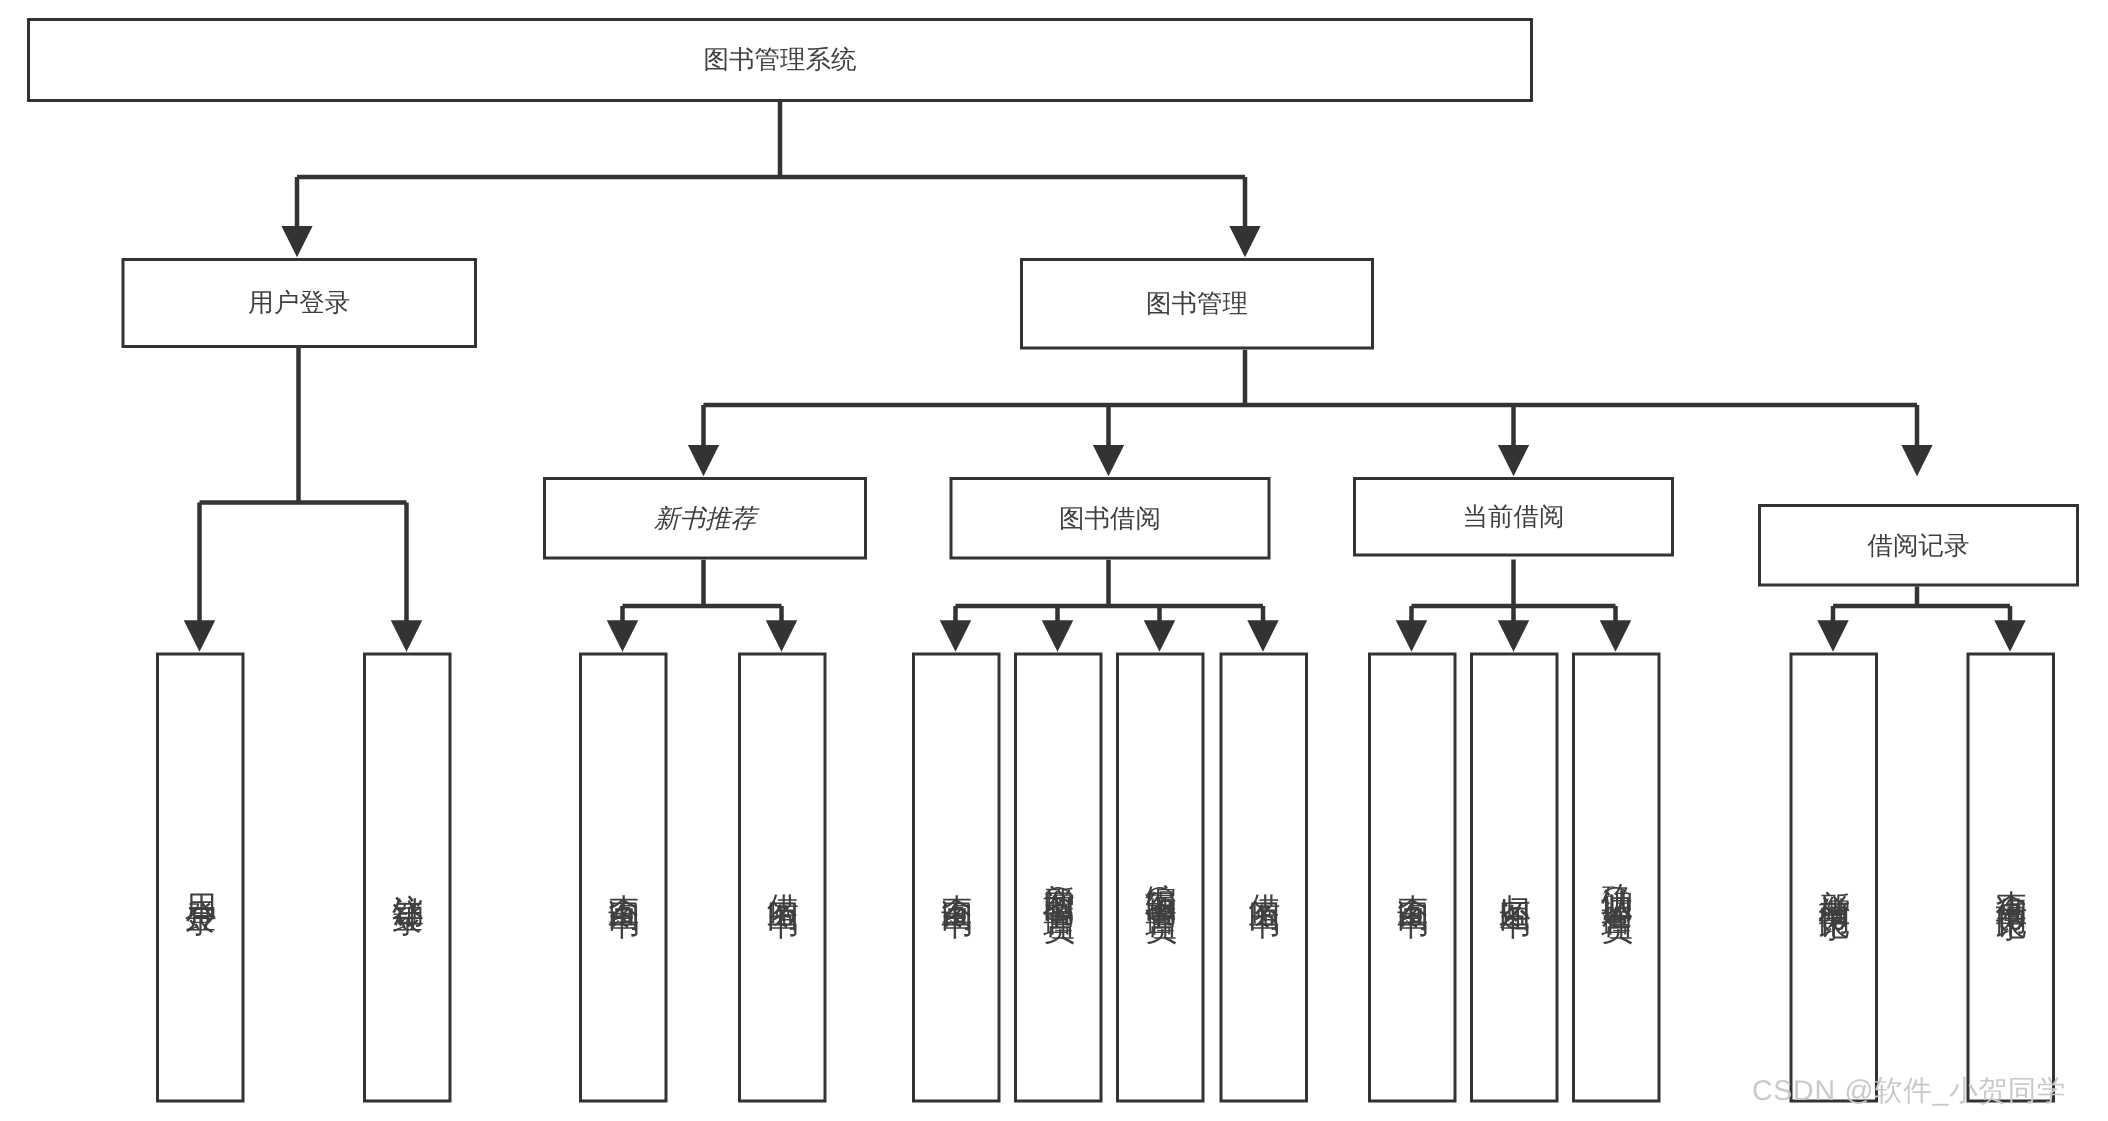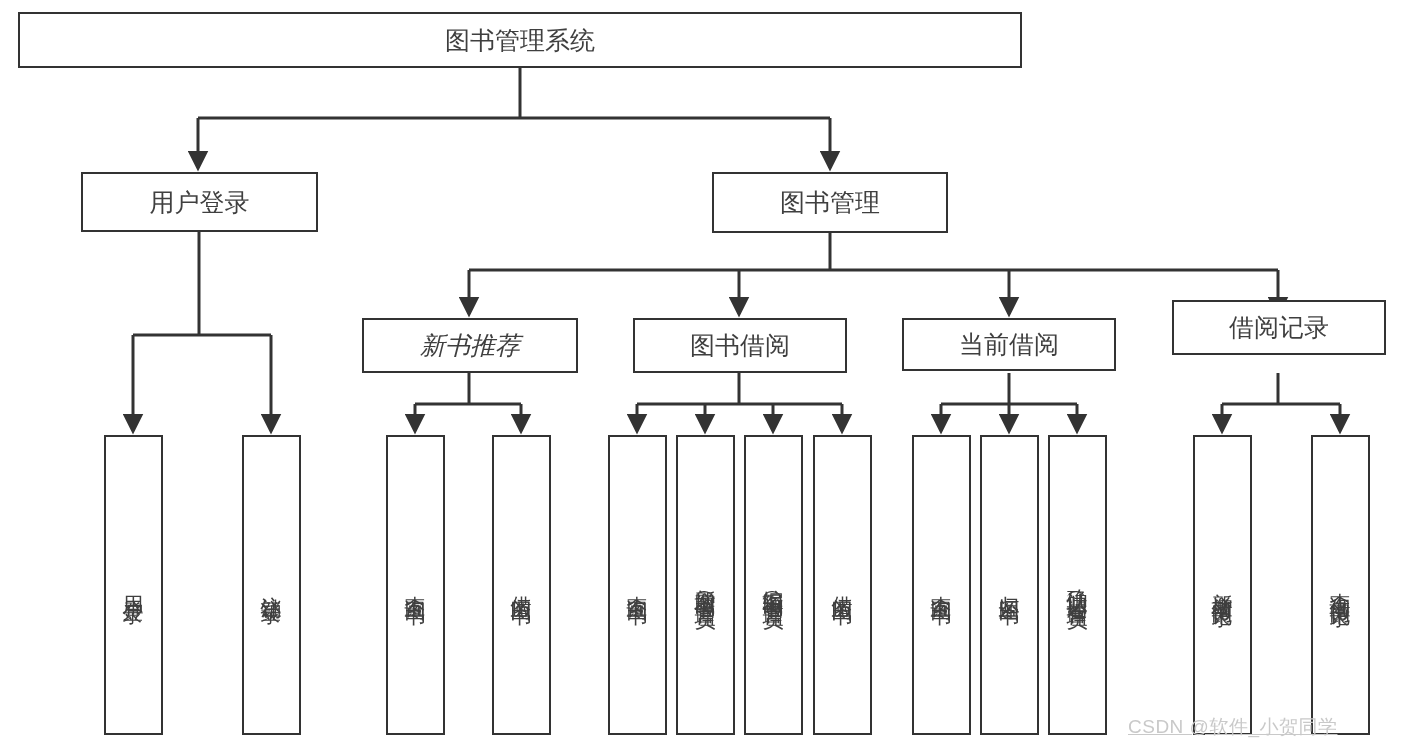--- a/index.html
+++ b/index.html
@@ -28,21 +28,21 @@
     position: absolute;
     box-sizing: border-box;
     background: #ffffff;
     border: 2px solid #333333;
     display: flex;
     align-items: center;
     justify-content: center;
     color: #3a3a3a;
   }
   .node .lbl {
-    font-size: 25px;
+    font-size: 17px;
     line-height: 1.15;
     white-space: nowrap;
     color: #3f3f3f;
   }
   .node.vert {
     align-items: center;
     justify-content: center;
   }
   .node.vert .lbl {
     writing-mode: vertical-rl;
@@ -119,34 +119,34 @@
     </g>
   </svg>
 
   <div class="node" style="left:18px; top:12px; width:1004px; height:56px;">
     <span class="lbl">图书管理系统</span>
   </div>
 
   <div class="node" style="left:81px; top:172px; width:237px; height:60px;">
     <span class="lbl">用户登录</span>
   </div>
-  <div class="node" style="left:712px; top:172px; width:236px; height:61px;">
+  <div class="node" style="left:680px; top:172px; width:236px; height:61px;">
     <span class="lbl">图书管理</span>
   </div>
 
   <div class="node" style="left:362px; top:318px; width:216px; height:55px;font-style:italic;">
     <span class="lbl">新书推荐</span>
   </div>
   <div class="node" style="left:633px; top:318px; width:214px; height:55px;align-items:center;">
     <span class="lbl">图书借阅</span>
   </div>
   <div class="node" style="left:902px; top:318px; width:214px; height:53px;">
     <span class="lbl">当前借阅</span>
   </div>
-  <div class="node" style="left:1172px; top:300px; width:214px; height:55px;">
+  <div class="node" style="left:1172px; top:336px; width:214px; height:55px;">
     <span class="lbl">借阅记录</span>
   </div>
 
   <div class="node vert" style="left:104px; top:435px; width:59px; height:300px;">
     <span class="lbl">用户登录</span>
   </div>
   <div class="node vert" style="left:242px; top:435px; width:59px; height:300px;">
     <span class="lbl">注销登录</span>
   </div>
 
@@ -180,15 +180,15 @@
     <span class="lbl">确认归还（管理员）</span>
   </div>
 
   <div class="node vert" style="left:1193px; top:435px; width:59px; height:300px;">
     <span class="lbl">新增借阅记录</span>
   </div>
   <div class="node vert" style="left:1311px; top:435px; width:59px; height:300px;">
     <span class="lbl">查询借阅记录</span>
   </div>
 
-  <div class="watermark" style="left:1128px; top:714px;text-decoration:underline;">CSDN @软件_小贺同学</div>
+  <div class="watermark" style="left:1168px; top:714px;">CSDN @软件_小贺同学</div>
 
 </div>
 
 </body></html>

